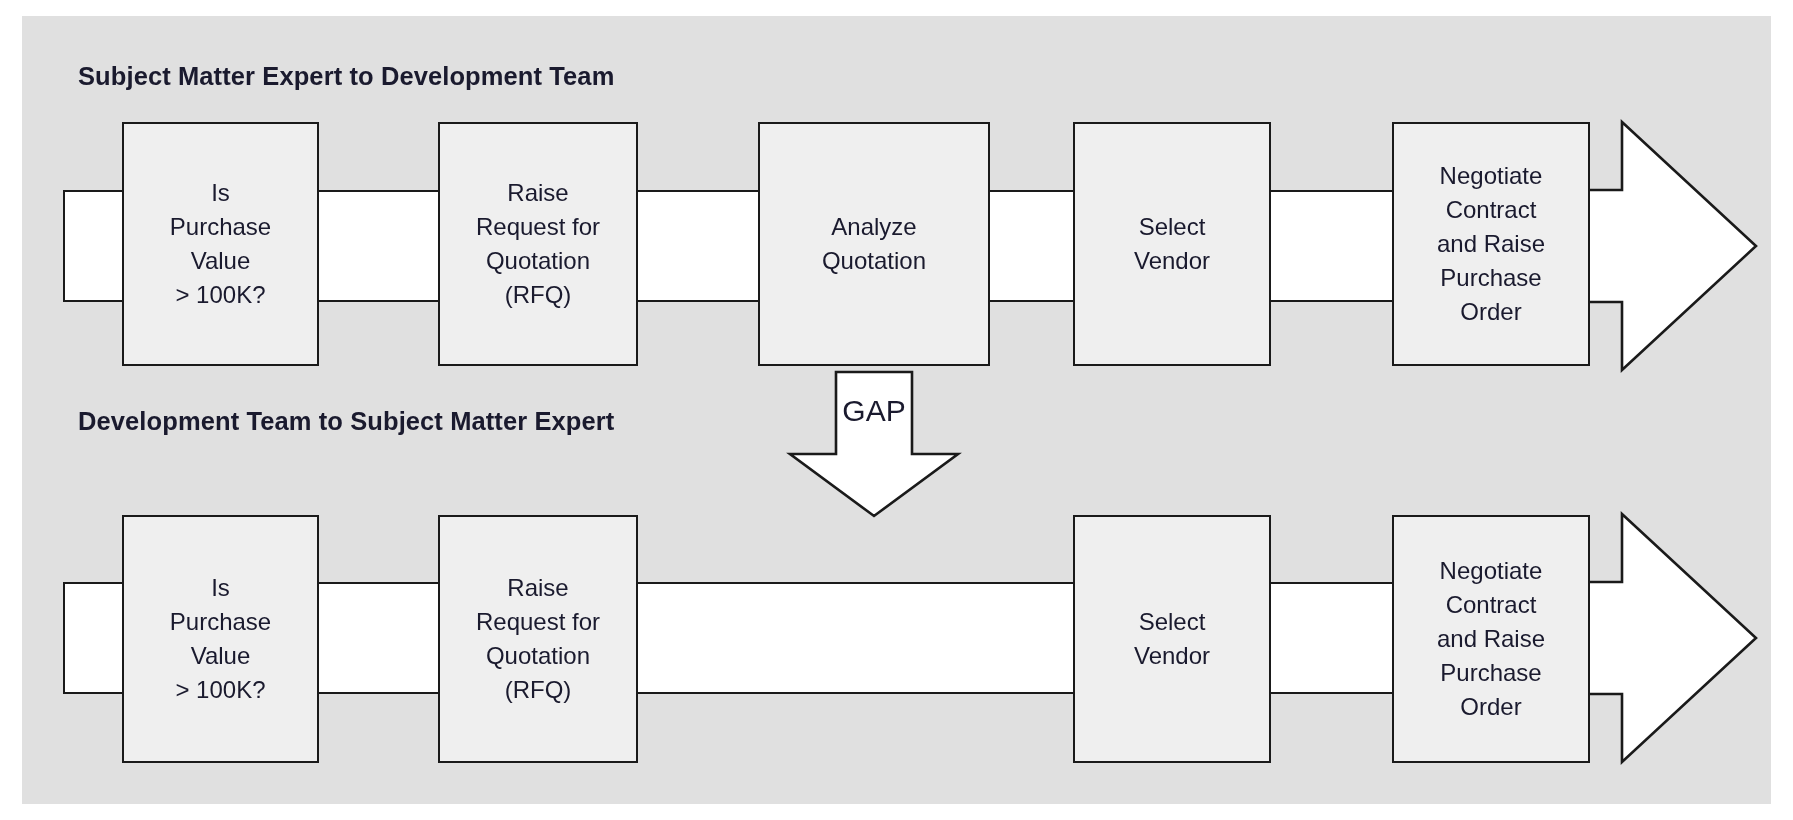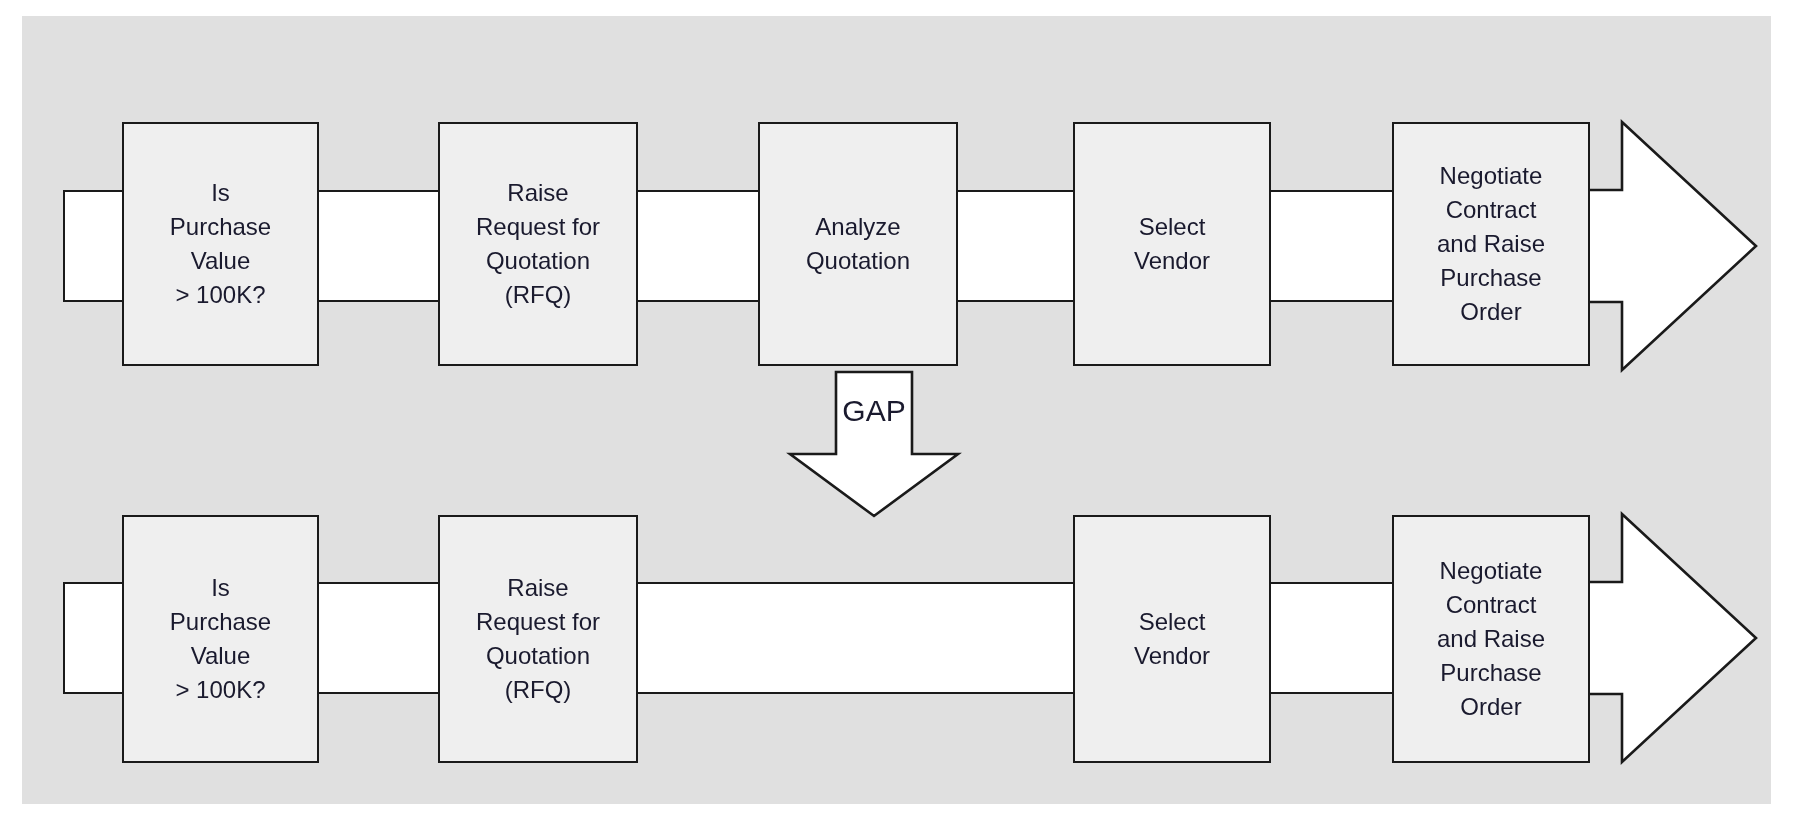--- a/index.html
+++ b/index.html
@@ -68,54 +68,56 @@
     white-space:nowrap;
   }
 </style>
 </head>
 <body>
 
 <div id="canvas">
 
   <div class="panel">
 
+    <div class="row-title" id="title-row1">Subject Matter Expert to Development Team</div>
 
     <div class="band" style="left:41px;top:174px;width:1530px;height:112px;"></div>
 
     <svg class="arrowsvg" style="left:1560px;top:94px;width:182px;height:272px;" viewBox="0 0 182 272">
       <polygon points="1,80 40,80 40,12 174,136 40,260 40,192 1,192"></polygon>
     </svg>
 
     <div class="pbox" style="left:100px;top:106px;width:197px;height:244px;">Is
 Purchase
 Value
 &gt; 100K?</div>
 
     <div class="pbox" style="left:416px;top:106px;width:200px;height:244px;">Raise
 Request for
 Quotation
 (RFQ)</div>
 
-    <div class="pbox" style="left:736px;top:106px;width:200px;height:244px;">Analyze
+    <div class="pbox" style="left:736px;top:106px;width:232px;height:244px;">Analyze
 Quotation</div>
 
     <div class="pbox" style="left:1051px;top:106px;width:198px;height:244px;">Select
 Vendor</div>
 
     <div class="pbox" style="left:1370px;top:106px;width:198px;height:244px;">Negotiate
 Contract
 and Raise
 Purchase
 Order</div>
 
     <svg class="arrowsvg" style="left:762px;top:354px;width:180px;height:150px;" viewBox="0 0 180 150">
       <polygon points="52,2 128,2 128,84 174,84 90,146 6,84 52,84"></polygon>
     </svg>
     <div class="gap-label" style="left:762px;top:378px;width:180px;">GAP</div>
 
+    <div class="row-title" id="title-row2">Development Team to Subject Matter Expert</div>
 
     <div class="band" style="left:41px;top:566px;width:1530px;height:112px;"></div>
 
     <svg class="arrowsvg" style="left:1560px;top:486px;width:182px;height:272px;" viewBox="0 0 182 272">
       <polygon points="1,80 40,80 40,12 174,136 40,260 40,192 1,192"></polygon>
     </svg>
 
     <div class="pbox" style="left:100px;top:499px;width:197px;height:248px;">Is
 Purchase
 Value

